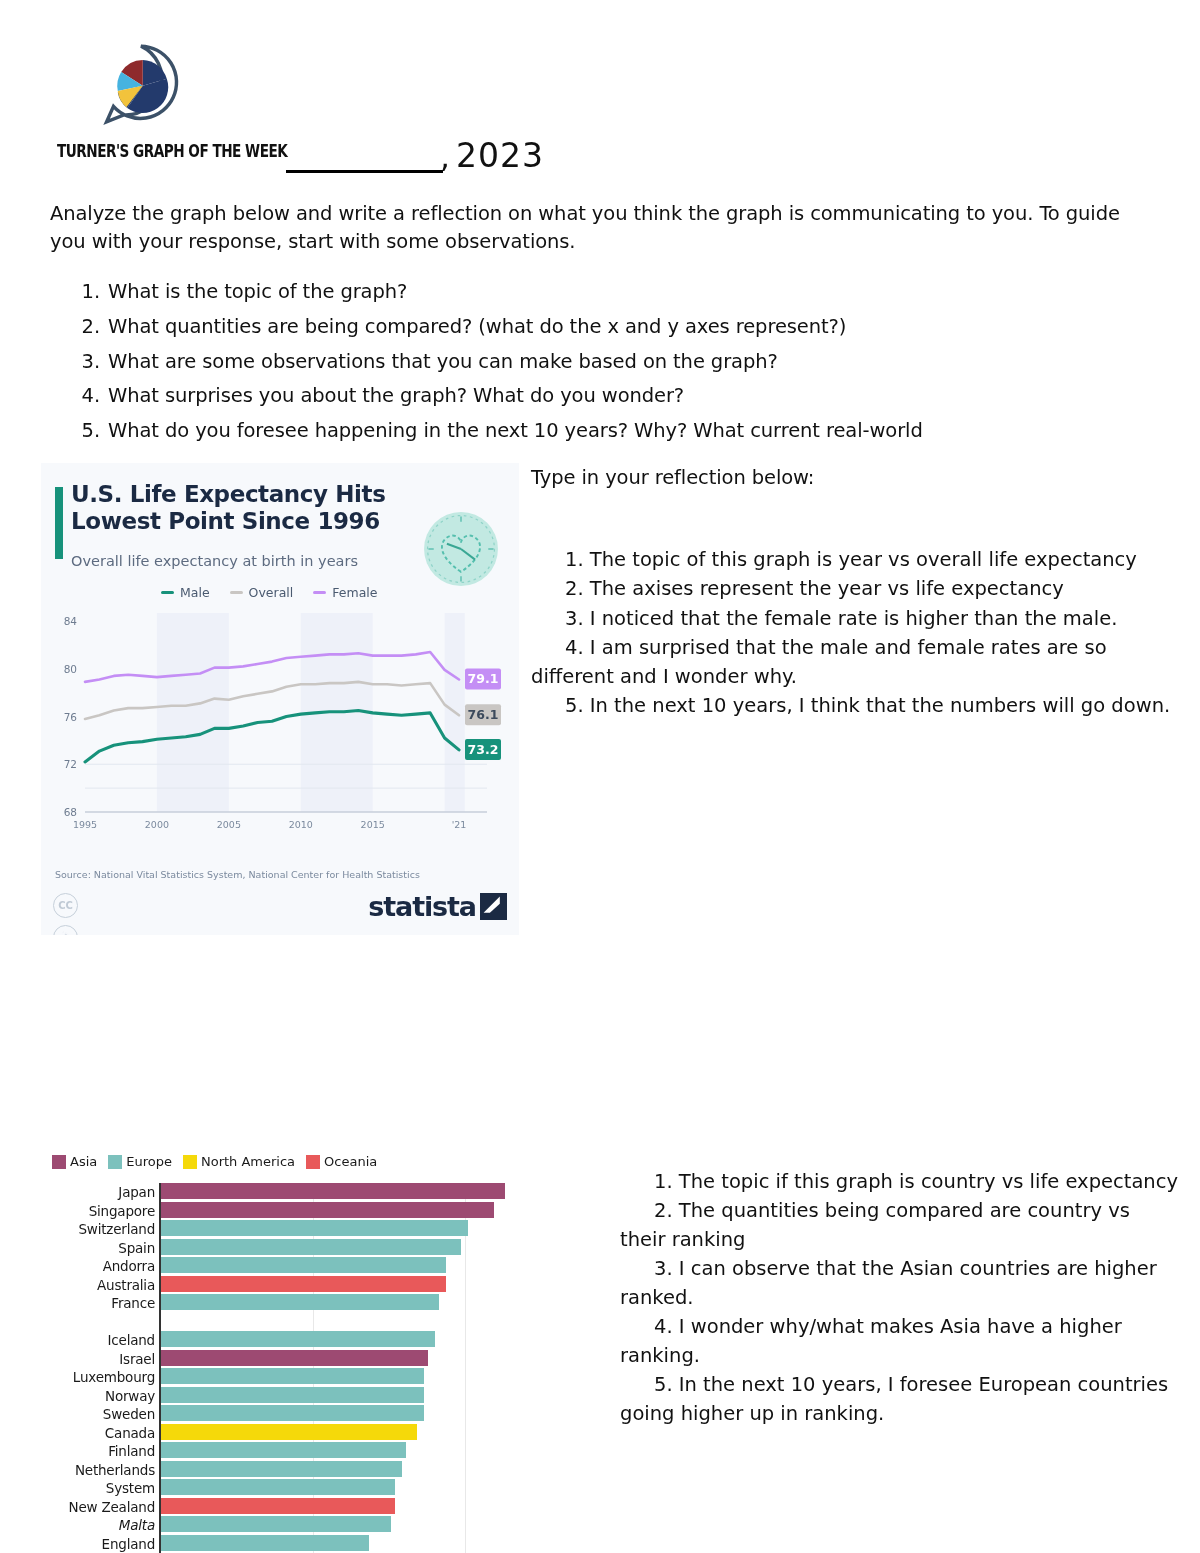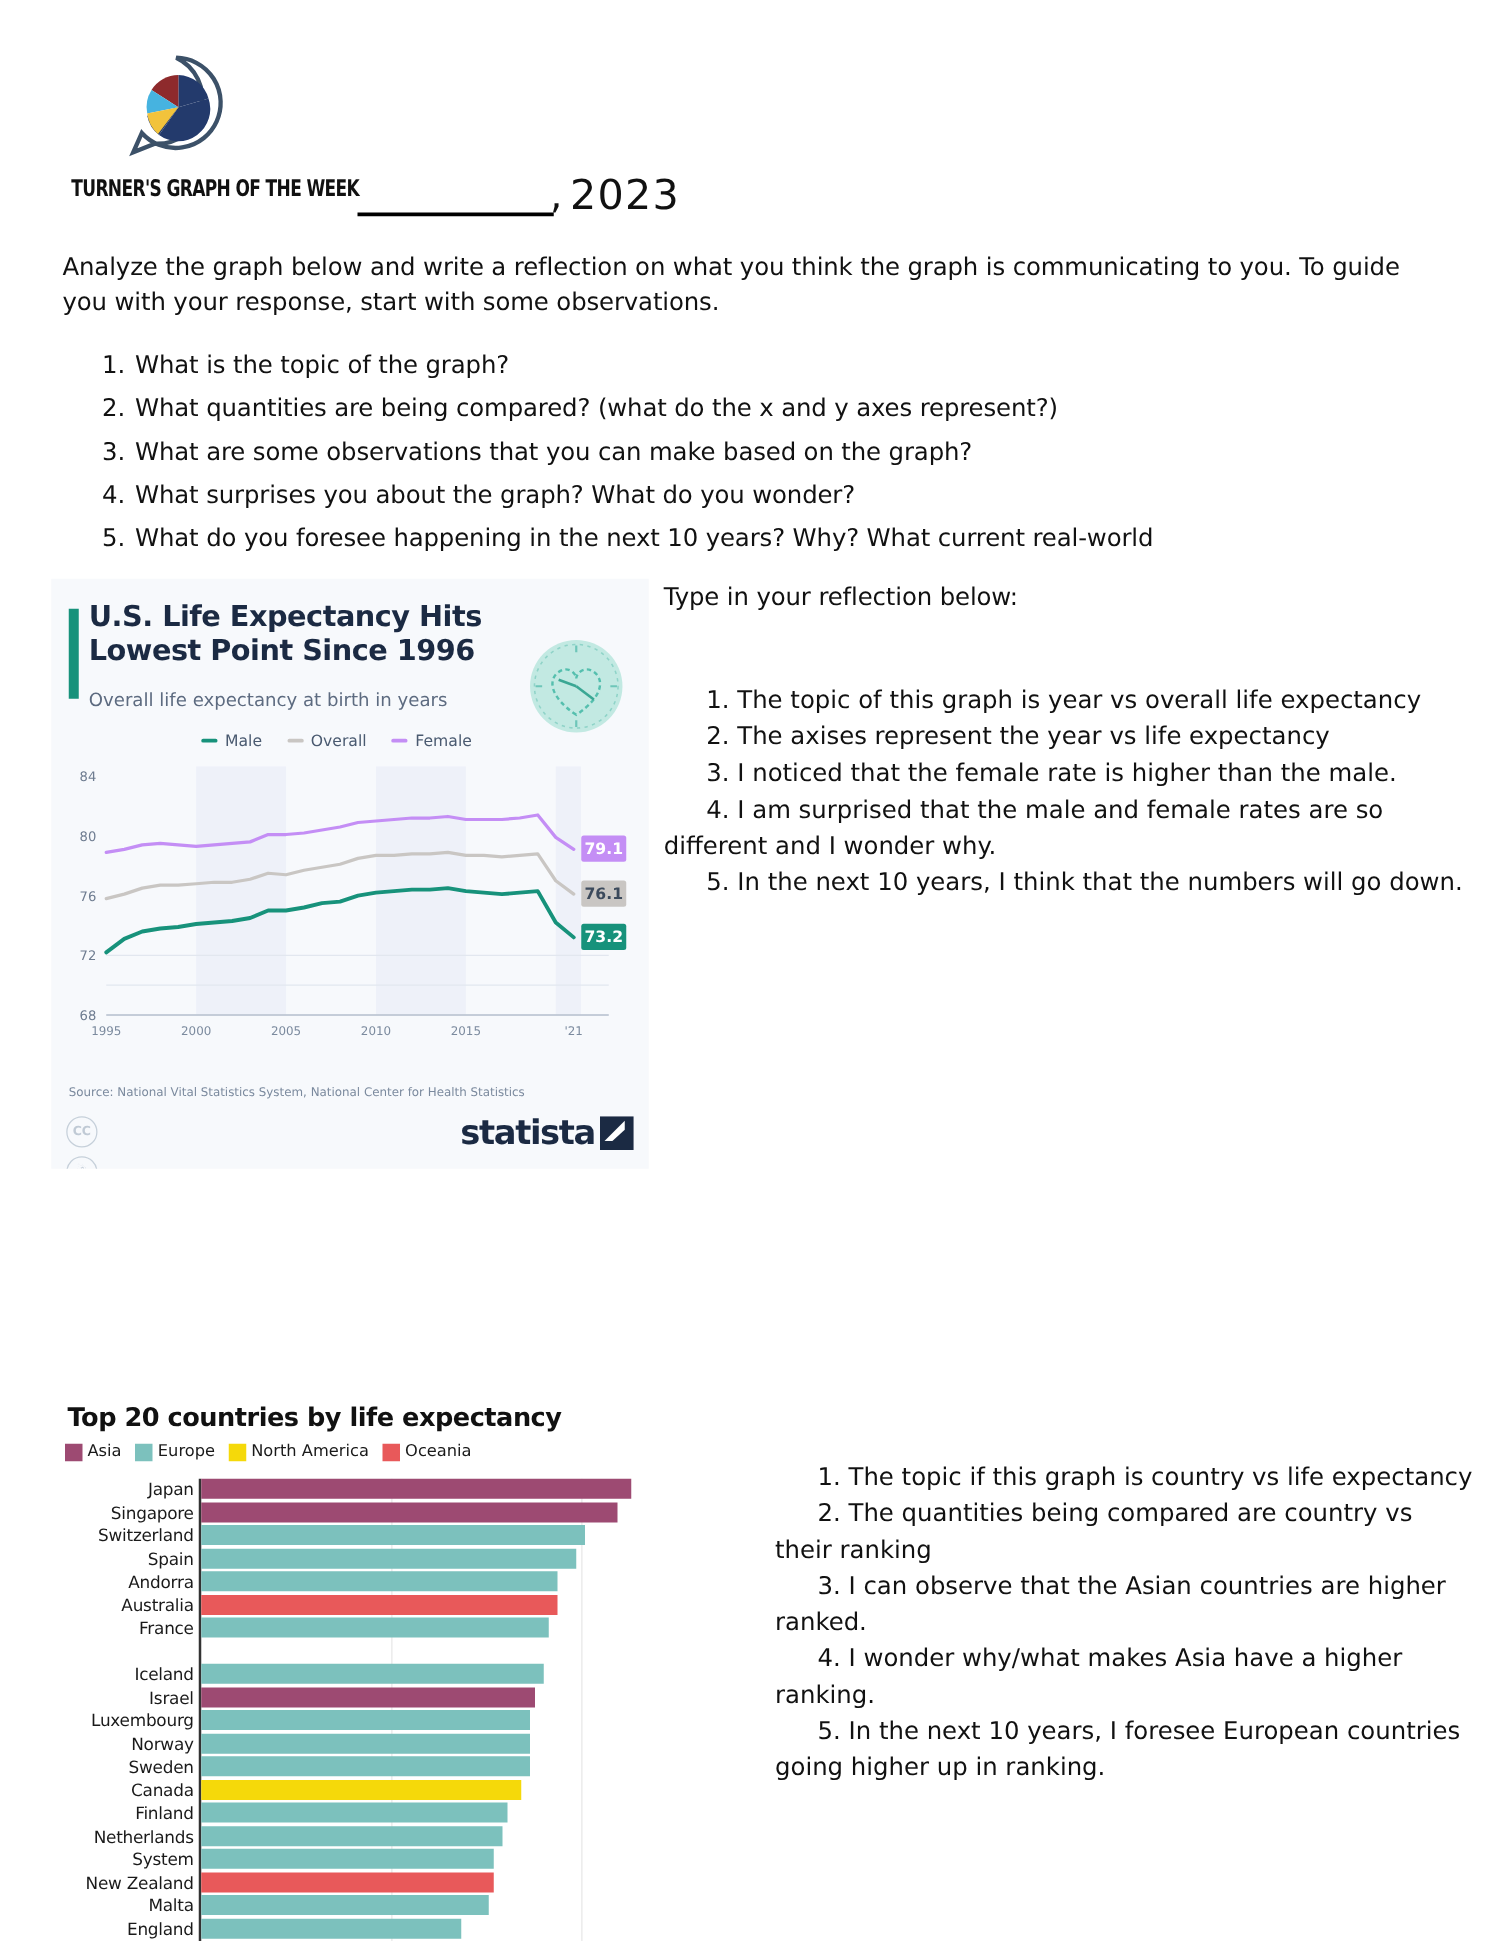--- a/index.html
+++ b/index.html
@@ -391,21 +391,20 @@
 
 <div id="reflect-list">
   <div class="ref-item">1.   The topic of this graph is year vs overall life expectancy</div>
   <div class="ref-item">2.   The axises represent the year vs life expectancy</div>
   <div class="ref-item">3.   I noticed that the female rate is higher than the male.</div>
   <div class="ref-item">4.   I am surprised that the male and female rates are so different and I wonder why.</div>
   <div class="ref-item">5.   In the next 10 years, I think that the numbers will go down.</div>
 </div>
 
 <div id="bar-card">
-  <div id="bar-title">Top 20 countries by life expectancy</div>
 
   <div id="bar-legend">
     <span class="bl-item">
       <i class="bl-sw" style="background:#9d4a72"></i>
       <span>Asia</span>
     </span>
     <span class="bl-item">
       <i class="bl-sw" style="background:#7cc1bd"></i>
       <span>Europe</span>
     </span>
@@ -484,21 +483,21 @@
         <div class="bar-rect" style="width: 241.18px; background: rgb(124, 193, 189);"></div>
       </div>
       <div class="bar-row" style="top: 296px;">
         <div class="bar-label">System</div>
         <div class="bar-rect" style="width: 233.836px; background: rgb(124, 193, 189);"></div>
       </div>
       <div class="bar-row" style="top: 314.5px;">
         <div class="bar-label">New Zealand</div>
         <div class="bar-rect" style="width: 233.836px; background: rgb(232, 89, 90);"></div>
       </div>
-      <div class="bar-row" style="top: 333px;">
+      <div class="bar-row" style="top: 333px; font-style: italic;">
         <div class="bar-label">Malta</div>
         <div class="bar-rect" style="width: 230.164px; background: rgb(124, 193, 189);"></div>
       </div>
       <div class="bar-row" style="top: 351.5px;">
         <div class="bar-label">England</div>
         <div class="bar-rect" style="width: 208.131px; background: rgb(124, 193, 189);"></div>
       </div>
     </div>
 </div>
 

